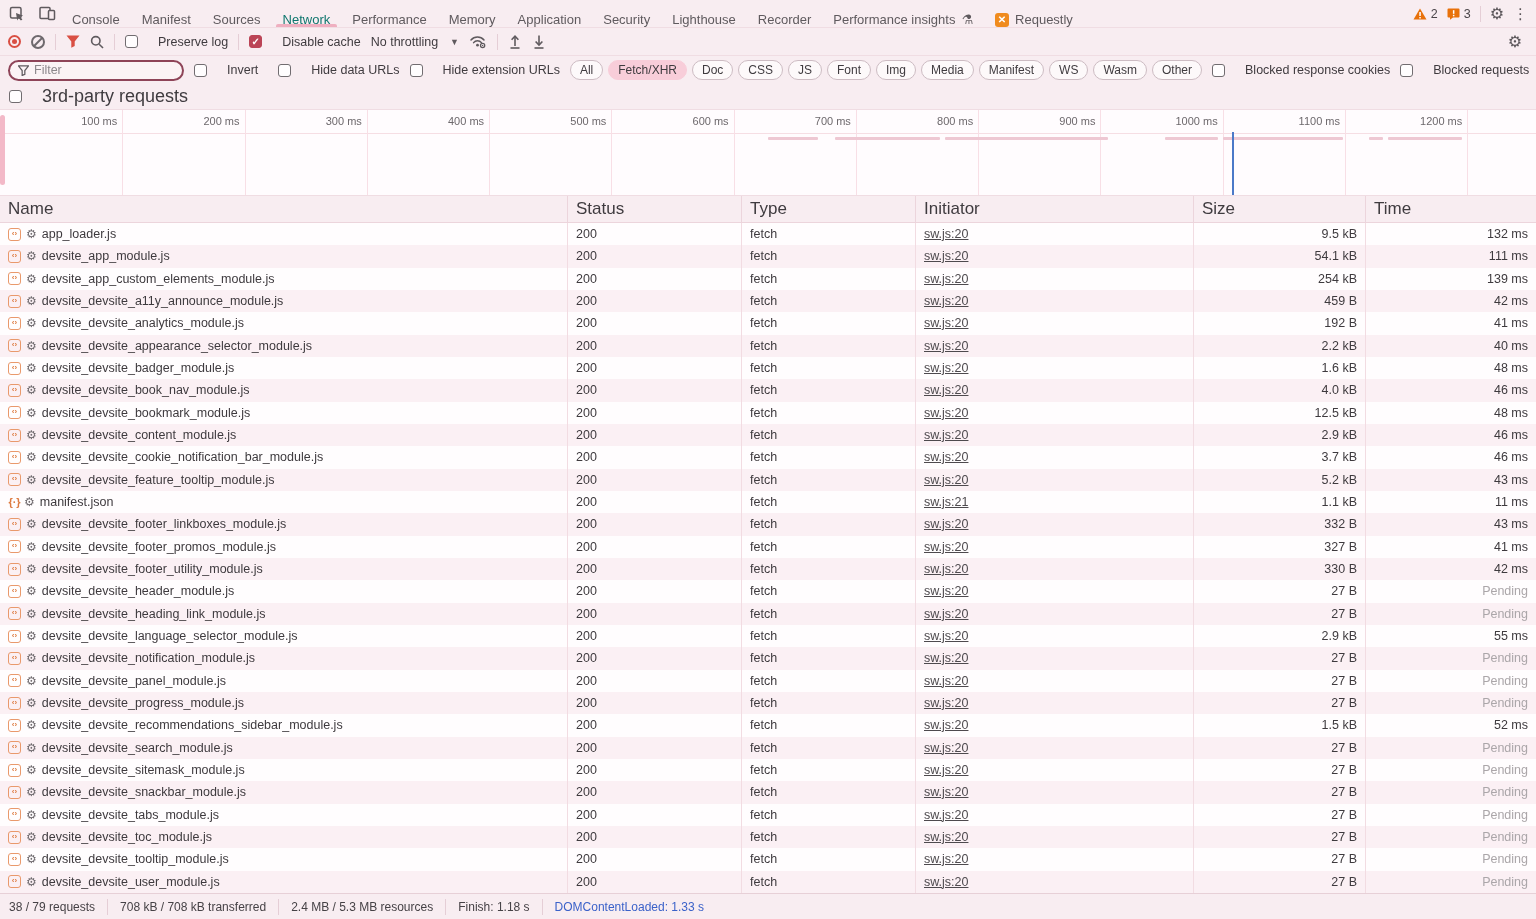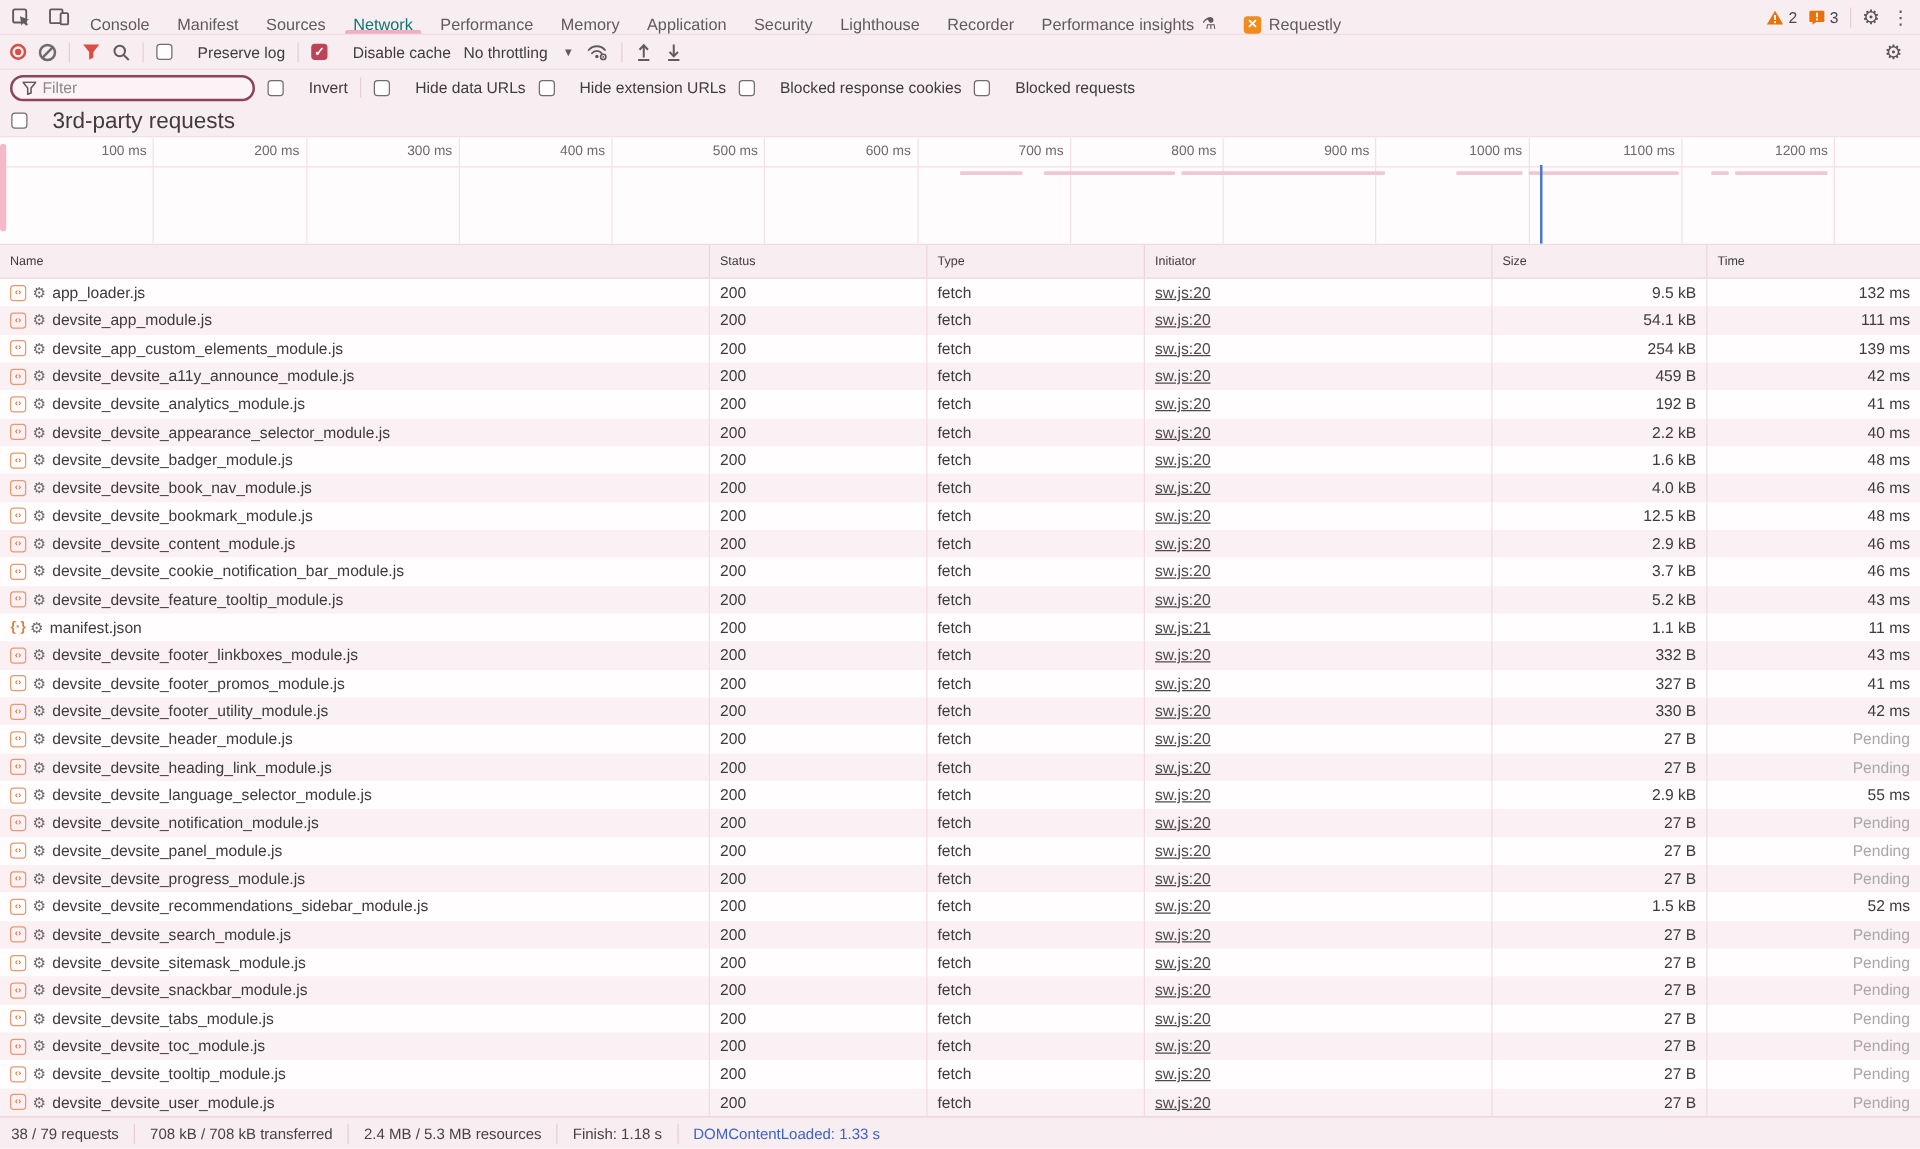--- a/index.html
+++ b/index.html
@@ -66,21 +66,21 @@
   .ov-grid { position:absolute; top:0; bottom:0; width:1px; background:#f8dfe6; }
   .ov-label { position:absolute; top:5px; font-size:11px; color:#6d686c; transform:translateX(-100%);
     padding-right:5px; white-space:nowrap; }
   .ov-dash { position:absolute; top:27px; height:3px; background:#eec8d3; border-radius:1px; }
   .ov-dcl { position:absolute; top:22px; bottom:0; width:2px; background:#4b79c8; }
   .ov-handle { position:absolute; left:0; top:5px; width:5px; height:70px; background:#f3b9c8;
     border-radius:3px; }
 
   
   .grid-head { height:27px; background:#f8edf1; border-bottom:1px solid #ecd5dc;
-    display:flex; flex:0 0 27px; font-size:10px; color:#3f3b3f; }
+    display:flex; flex:0 0 27px; font-size:17px; color:#3f3b3f; }
   .grid-head .hc { display:flex; align-items:center; padding-left:8px; border-right:1px solid #ecd5dc; }
   .hc:last-child { border-right:none; }
   .rows { flex:1 1 auto; overflow:hidden; display:flex; flex-direction:column; }
   .row { display:flex; height:22.33px; flex:0 0 22.33px; background:#fffdfe; font-size:12.5px; }
   .row.alt { background:#fbf0f4; }
   .c { display:flex; align-items:center; padding-left:8px; border-right:1px solid #f2dce2;
     overflow:hidden; white-space:nowrap; }
   .c:last-child { border-right:none; }
   .col-name{width:568px;} .col-status{width:174px;} .col-type{width:174px;}
   .col-init{width:278px;} .col-size{width:172px;} .col-time{width:170px;}
@@ -256,20 +256,34 @@
     </label>
     <span class="vdiv"></span>
     <label class="chk">
       <span class="cb"></span>
       <span>Hide data URLs</span>
     </label>
     <label class="chk">
       <span class="cb"></span>
       <span>Hide extension URLs</span>
     </label>
+    <div class="chips" id="chips">
+        <span class="chip">All</span>
+        <span class="chip selected">Fetch/XHR</span>
+        <span class="chip">Doc</span>
+        <span class="chip">CSS</span>
+        <span class="chip">JS</span>
+        <span class="chip">Font</span>
+        <span class="chip">Img</span>
+        <span class="chip">Media</span>
+        <span class="chip">Manifest</span>
+        <span class="chip">WS</span>
+        <span class="chip">Wasm</span>
+        <span class="chip">Other</span>
+      </div>
     <label class="chk">
       <span class="cb"></span>
       <span>Blocked response cookies</span>
     </label>
     <label class="chk">
       <span class="cb"></span>
       <span>Blocked requests</span>
     </label>
   </div>
 

